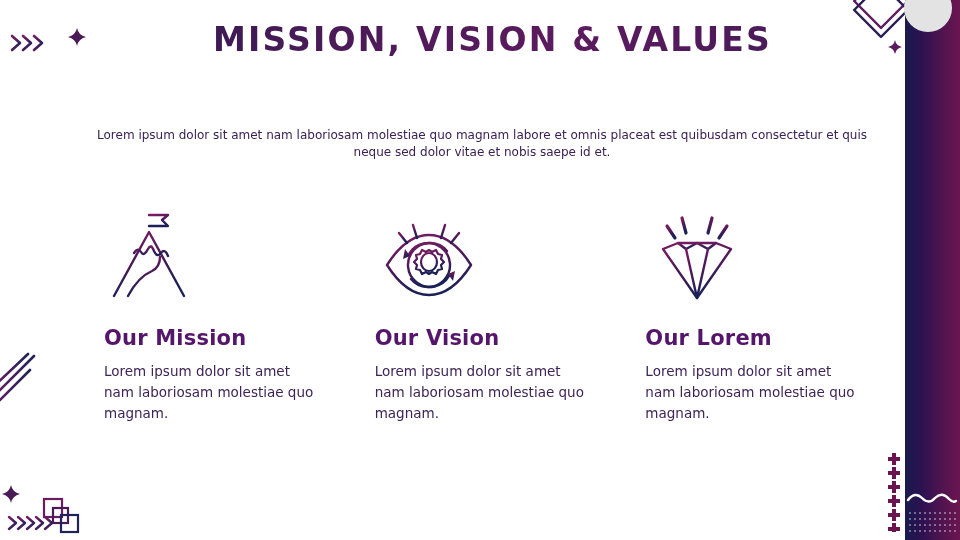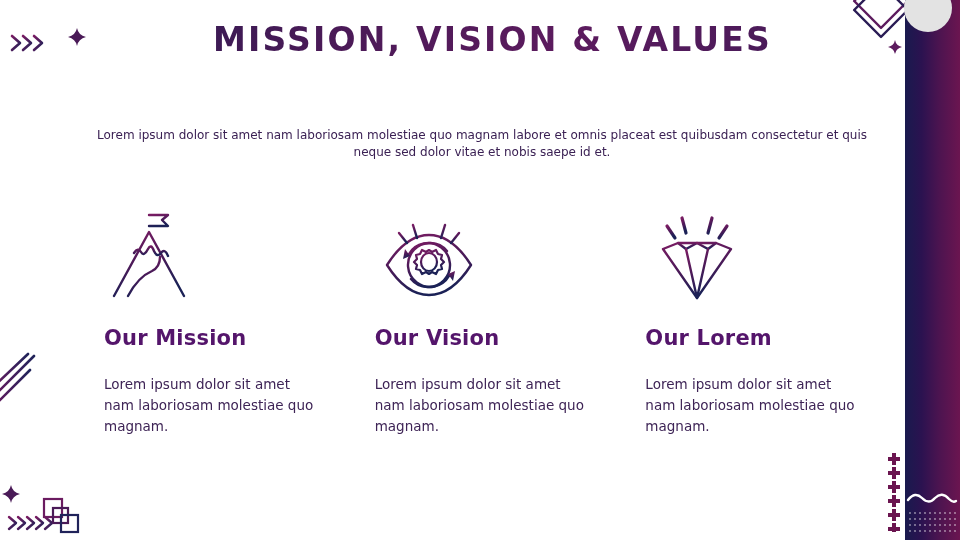--- a/index.html
+++ b/index.html
@@ -57,21 +57,21 @@
 
   
   .cols{position:absolute;top:200px;left:88px;width:812px;display:flex;}
   .col{width:270px;margin-right:14px;}
   .icon-wrap{height:105px;display:flex;align-items:flex-end;padding-left:16px;}
   .col-title{
     margin-top:21px;padding-left:16px;
     font-size:21px;font-weight:bold;color:#54156B;letter-spacing:.2px;
   }
   .col-body{
-    margin-top:24px;padding-left:16px;width:215px;
+    margin-top:11px;padding-left:16px;width:215px;
     font-size:13.5px;line-height:1.55;color:#3E2456;
   }
 </style>
 </head>
 <body>
 
 <div class="slide">
 
   <svg width="0" height="0" style="position:absolute" aria-hidden="true">
     <defs>

